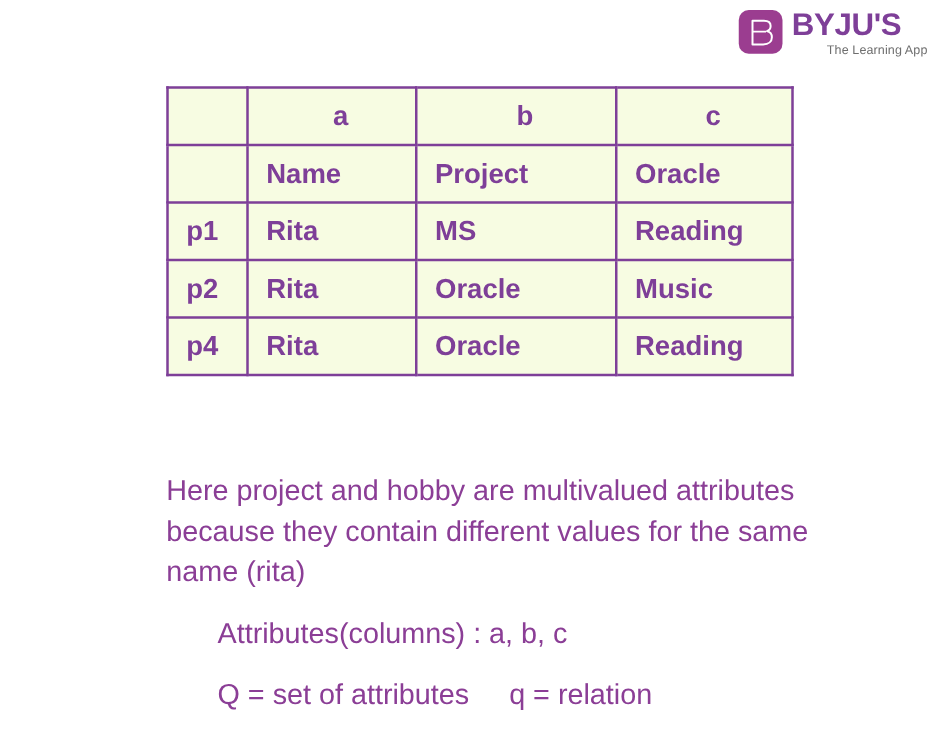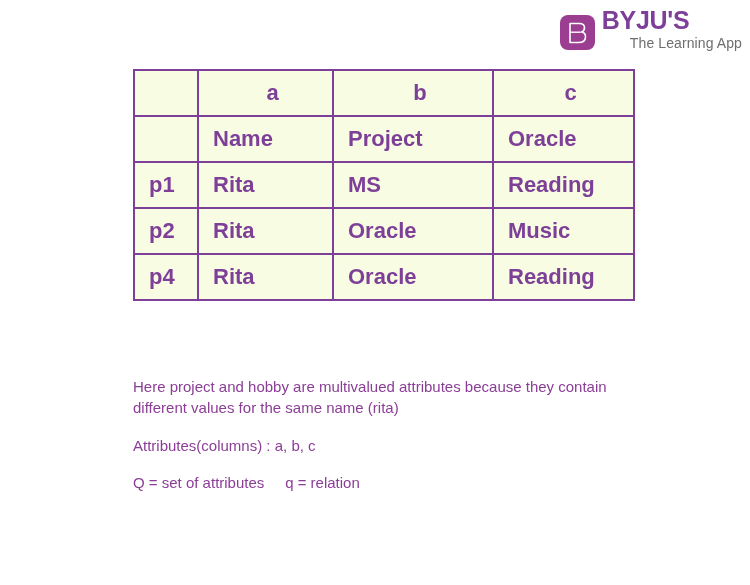--- a/index.html
+++ b/index.html
@@ -15,42 +15,42 @@
     overflow: hidden;
     -webkit-font-smoothing: antialiased;
   }
 
   
   .logo {
     position: absolute;
     top: 8px;
     right: 8px;
     display: flex;
-    align-items: flex-end;
+    align-items: flex-start;
     gap: 7px;
   }
   .logo-mark {
     width: 35px;
     height: 35px;
     border-radius: 8px;
     background: #9B3D90;
     display: flex;
     align-items: center;
     justify-content: center;
   }
   .logo-mark svg { display: block; }
   .logo-text { display: flex; flex-direction: column; line-height: 1; }
   .logo-name {
     font-size: 25px;
     font-weight: bold;
     color: #7E3F98;
     letter-spacing: -0.3px;
   }
   .logo-tag {
-    font-size: 14px;
+    font-size: 10px;
     color: #6E6E6E;
     margin-top: 3px;
     letter-spacing: 0.1px;
     margin-left: 28px;
   }
 
   
   .table-wrap {
     position: absolute;
     left: 133px;
@@ -93,26 +93,26 @@
     padding-left: 12px;
   }
 
   
   .notes {
     position: absolute;
     left: 133px;
     top: 376px;
     width: 530px;
     color: #8B3E96;
-    font-size: 15px;
+    font-size: 23px;
     line-height: 1.42;
   }
   .note-block { margin-bottom: 16px; }
   .note-block:last-child { margin-bottom: 0; }
-  .note-line { white-space: pre; }
+  .note-line { white-space: pre; margin-left: 41px; }
   .note-para { }
 </style>
 </head>
 <body>
 
 <div class="logo">
   <div class="logo-mark">
     <svg width="22" height="24" viewBox="0 0 22 24" fill="none" xmlns="http://www.w3.org/2000/svg" aria-hidden="true">
       <path d="M4 2.5 L4 21.5 L12.5 21.5 C17 21.5 19.5 19 19.5 15.7
                C19.5 13.1 17.9 11.4 15.6 10.9 C17.4 10.2 18.5 8.7 18.5 6.7

